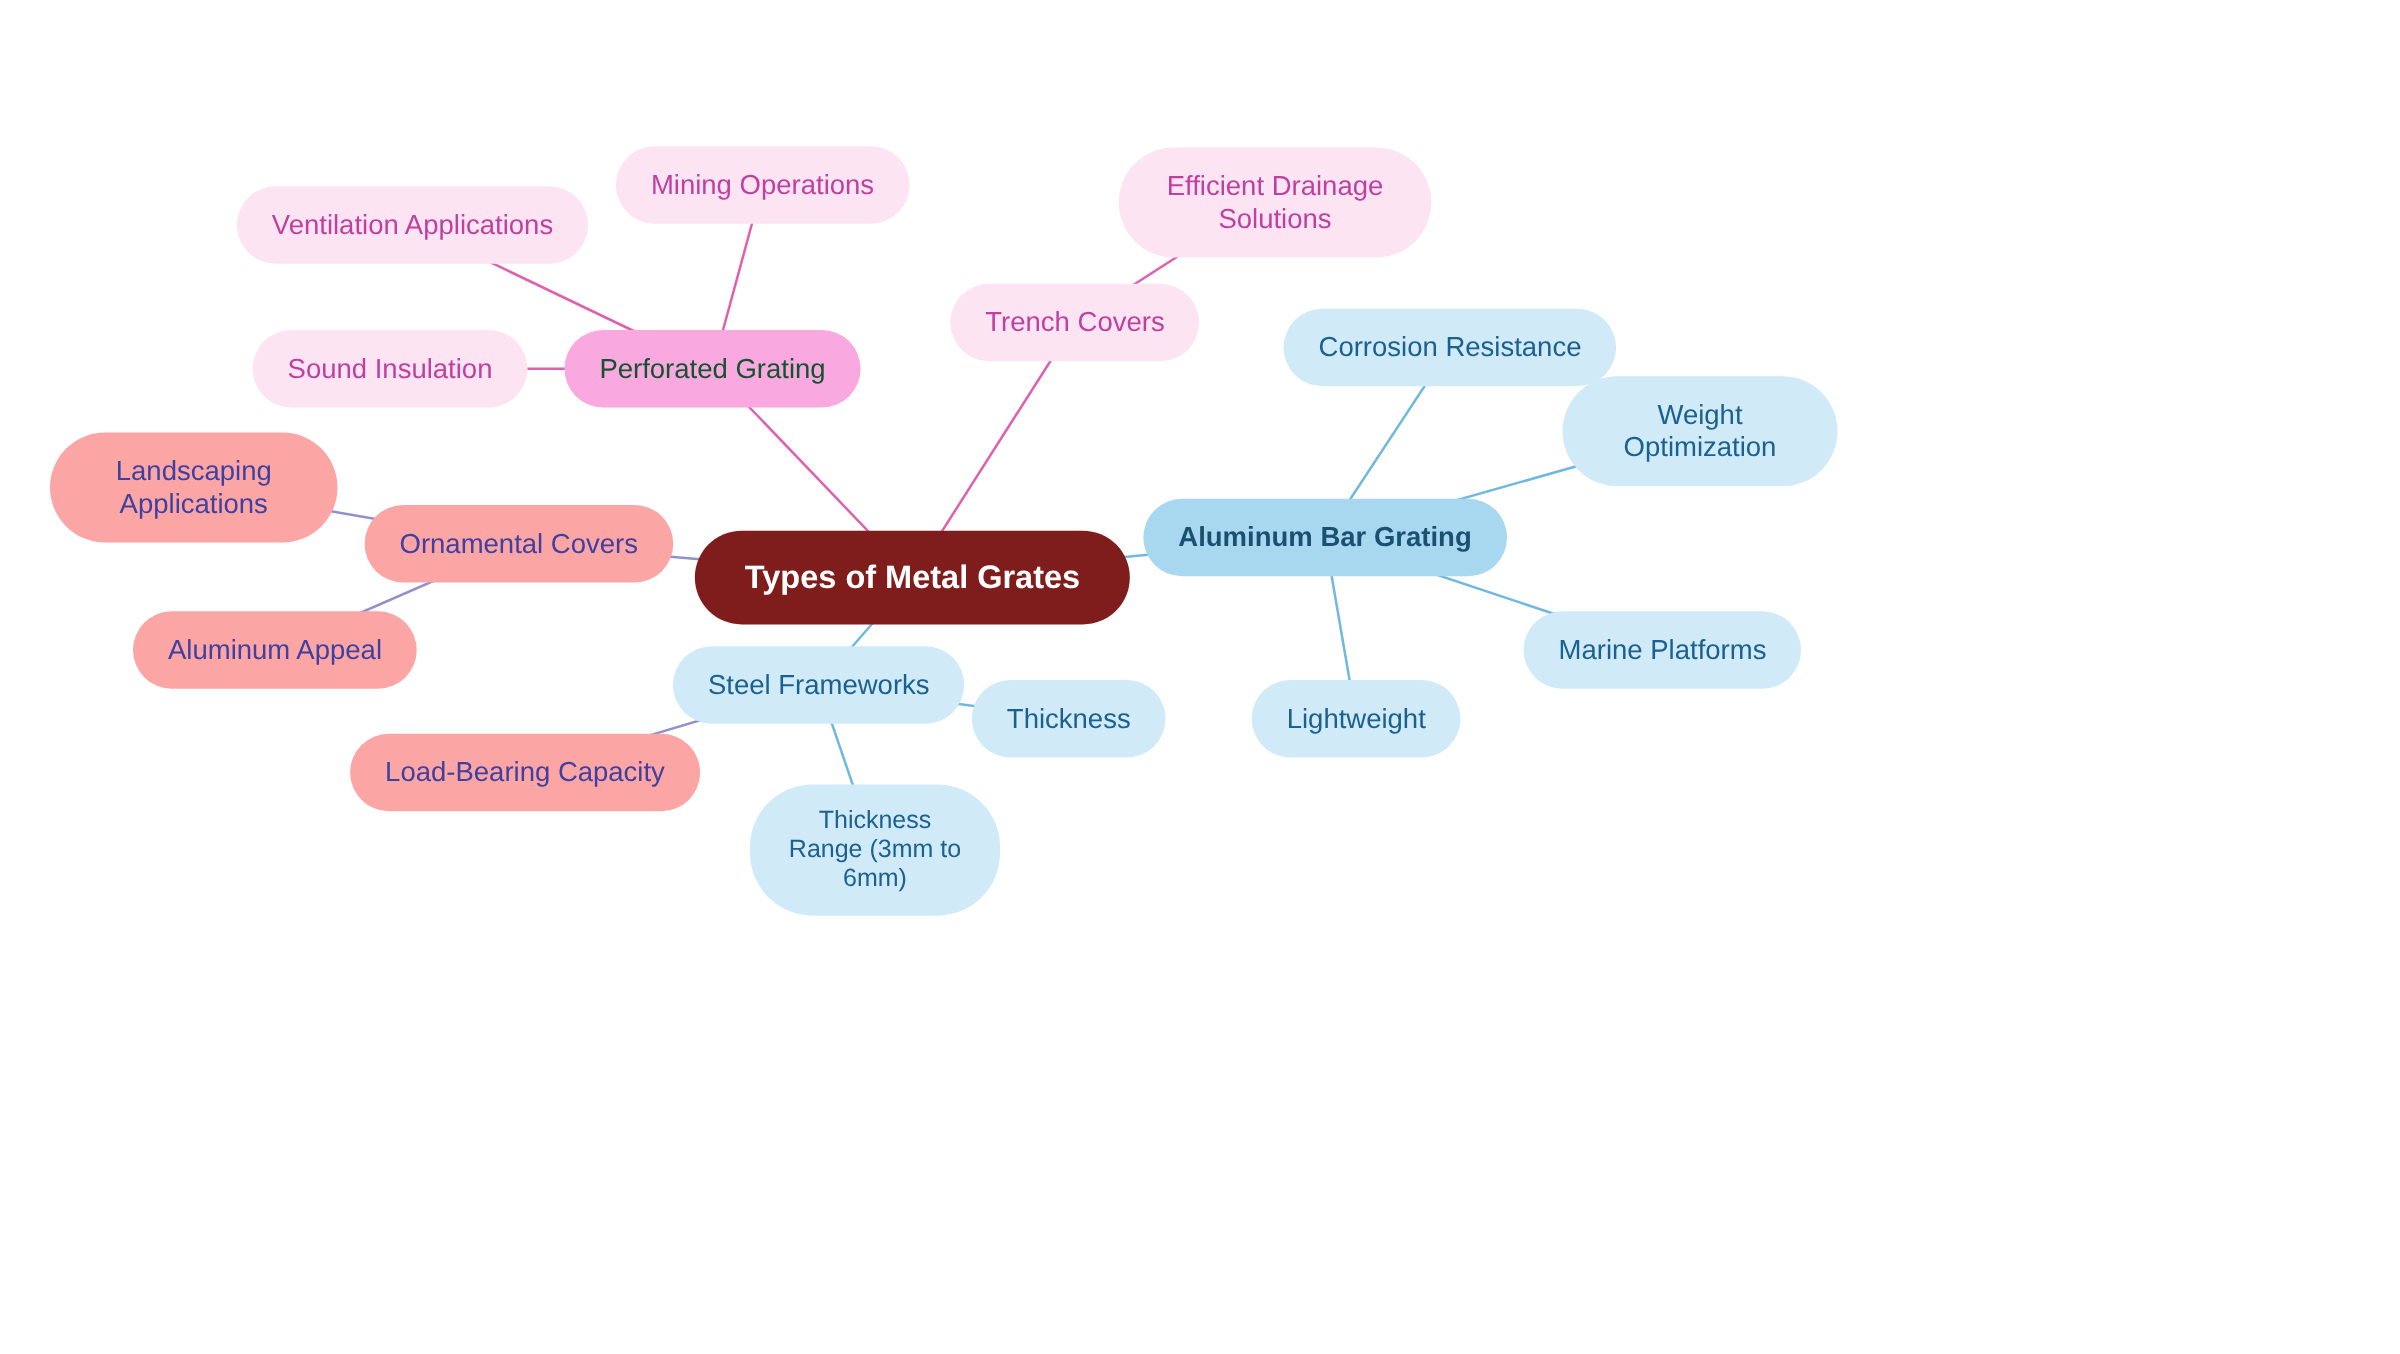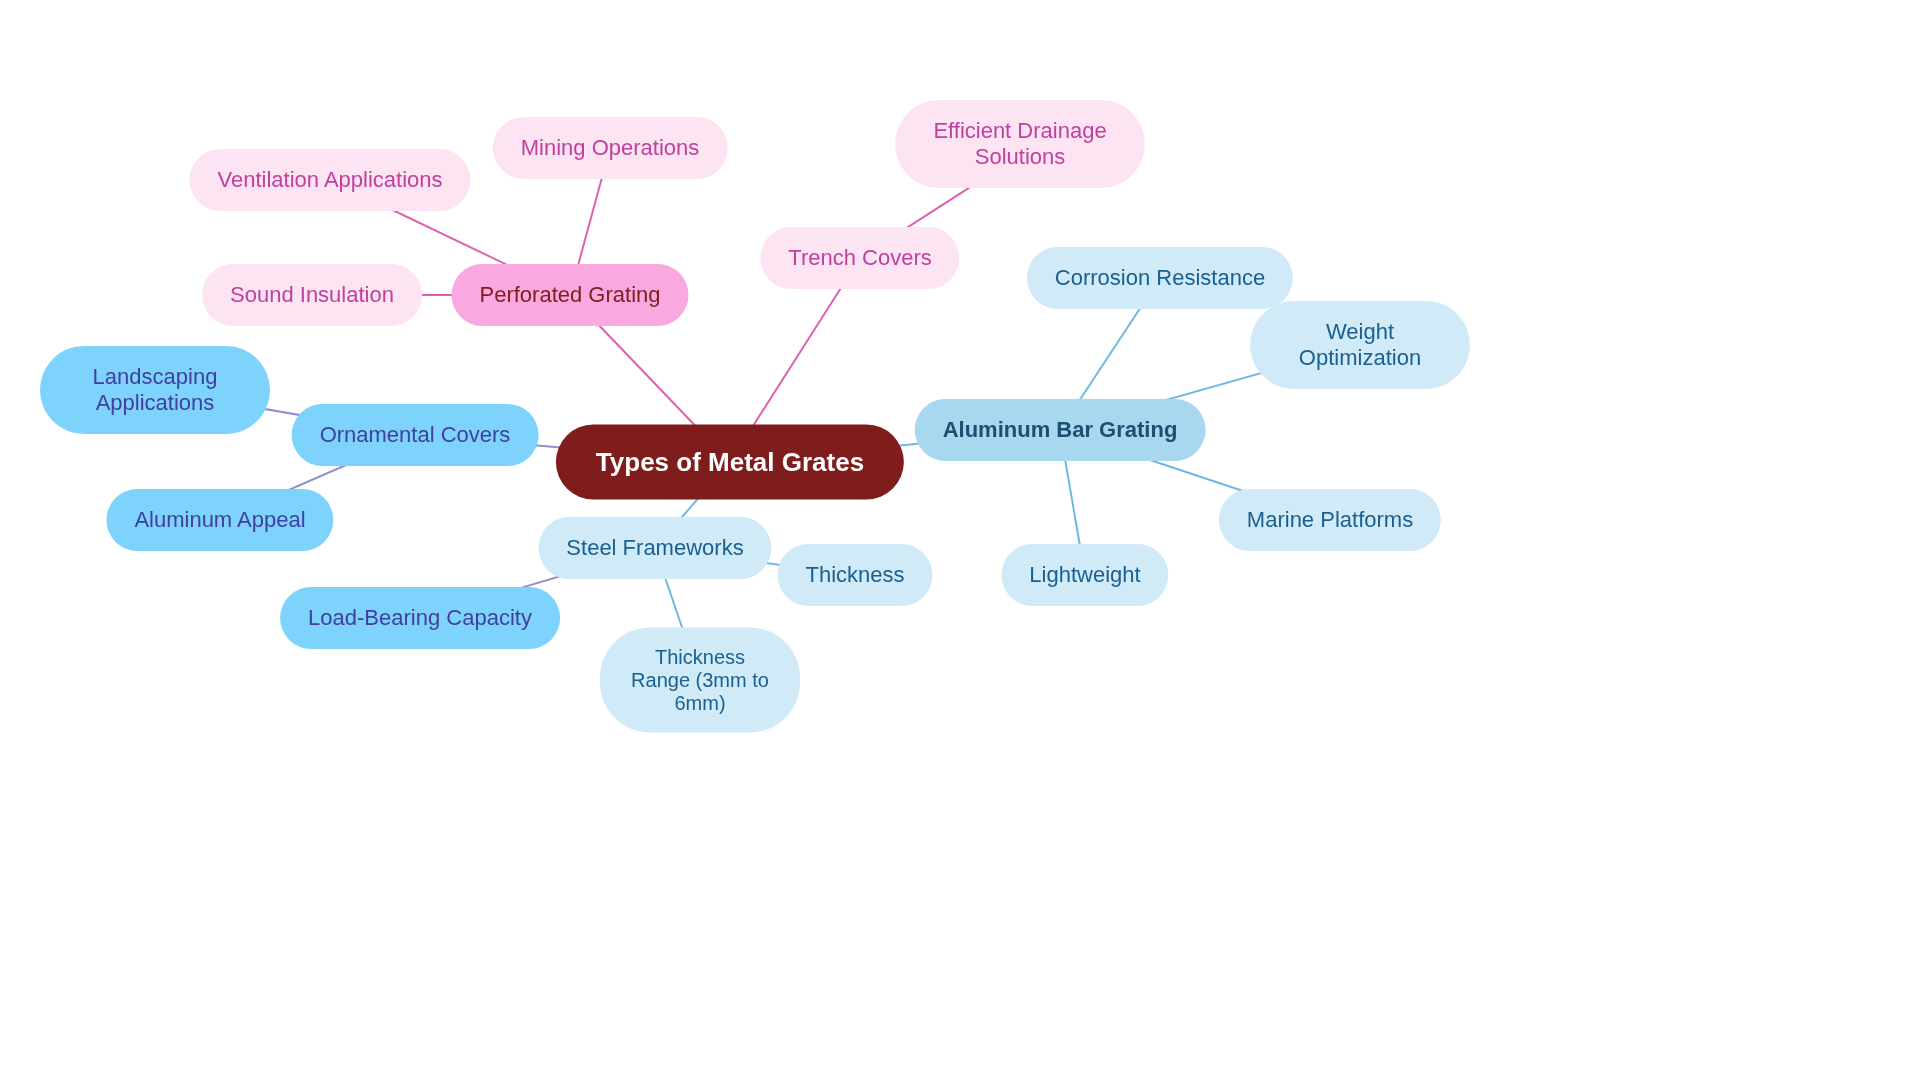--- a/index.html
+++ b/index.html
@@ -43,24 +43,24 @@
       border-radius: 40px;
       padding: 22px 40px;
     }
     .node-pink {
       background: #fce4f3;
       color: #c040a0;
       border: none;
     }
     .node-pink-dark {
       background: #f9a8e0;
-      color: #7f1d1d;
+      color: #14532d;
     }
     .node-lavender {
-      background: #7dd3fc;
+      background: #fca5a5;
       color: #4040a0;
     }
     .node-blue {
       background: #d0eaf8;
       color: #1a6090;
     }
     .node-blue-mid {
       background: #a8d8f0;
       color: #1a5070;
       font-weight: 600;
@@ -89,21 +89,21 @@
       <line x1="1060" y1="430" x2="1360" y2="345" stroke="#70b8e0" stroke-width="2"></line>
       <line x1="1060" y1="430" x2="1085" y2="575" stroke="#70b8e0" stroke-width="2"></line>
       <line x1="1060" y1="430" x2="1330" y2="520" stroke="#70b8e0" stroke-width="2"></line>
     </svg>
 <div class="node node-center" style="left: 730px; top: 462px;">Types of Metal Grates</div>
     <div class="node node-pink-dark" style="left: 570px; top: 295px;">Perforated Grating</div>
     <div class="node node-pink" style="left: 330px; top: 180px;">Ventilation Applications</div>
     <div class="node node-pink" style="left: 610px; top: 148px;">Mining Operations</div>
     <div class="node node-pink" style="left: 312px; top: 295px;">Sound Insulation</div>
     <div class="node node-pink" style="left: 860px; top: 258px;">Trench Covers</div>
-    <div class="node node-pink" style="left: 1020px; top: 144px; max-width: 250px;">Efficient Drainage Solutions</div>
+    <div class="node node-pink" style="left: 1020px; top: 162px; max-width: 250px;">Efficient Drainage Solutions</div>
     <div class="node node-lavender" style="left: 415px; top: 435px;">Ornamental Covers</div>
     <div class="node node-lavender" style="left: 155px; top: 390px; max-width: 230px;">Landscaping Applications</div>
     <div class="node node-lavender" style="left: 220px; top: 520px;">Aluminum Appeal</div>
     <div class="node node-blue" style="left: 655px; top: 548px; text-align: center;">Steel Frameworks</div>
     <div class="node node-lavender" style="left: 420px; top: 618px;">Load-Bearing Capacity</div>
     <div class="node node-blue" style="left: 855px; top: 575px;">Thickness</div>
     <div class="node node-blue" style="left: 700px; top: 680px; max-width: 200px; font-size: 20px;">Thickness Range (3mm to 6mm)</div>
     <div class="node node-blue-mid" style="left: 1060px; top: 430px;">Aluminum Bar Grating</div>
     <div class="node node-blue" style="left: 1160px; top: 278px;">Corrosion Resistance</div>
     <div class="node node-blue" style="left: 1360px; top: 345px; max-width: 220px;">Weight Optimization</div>

